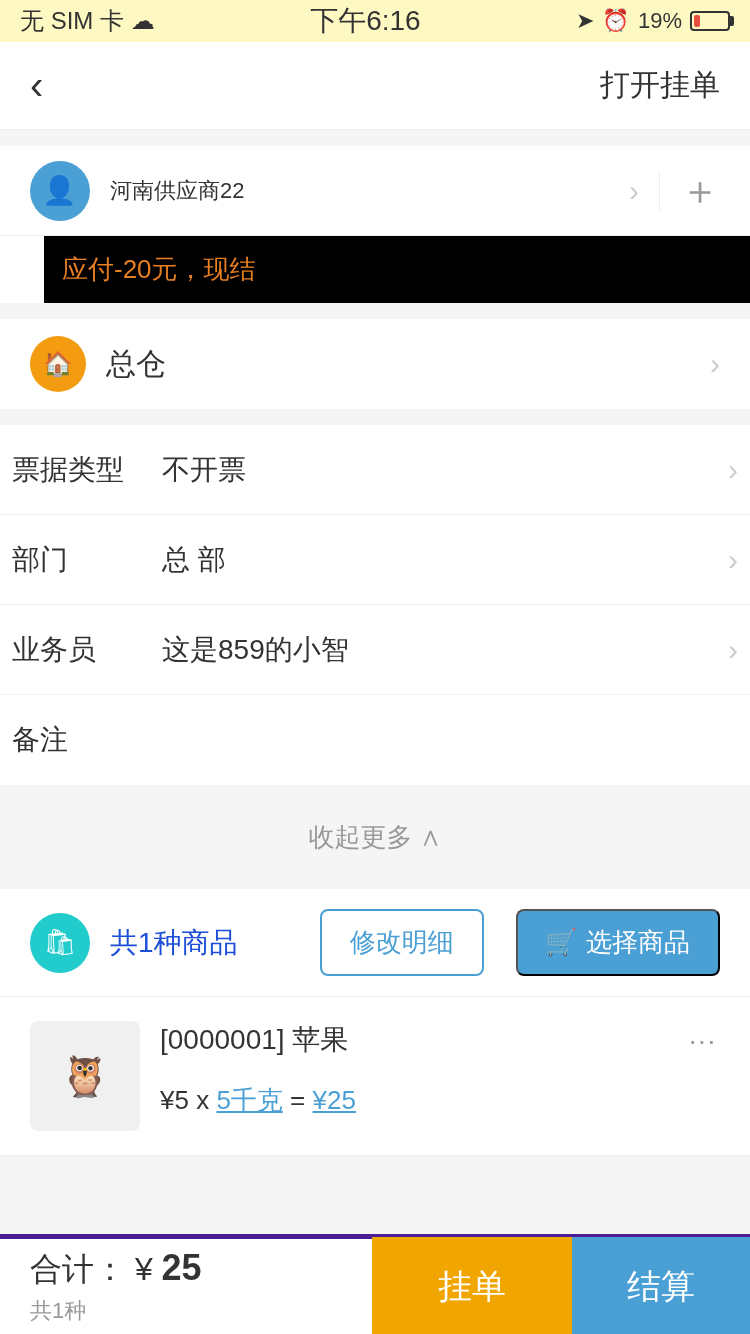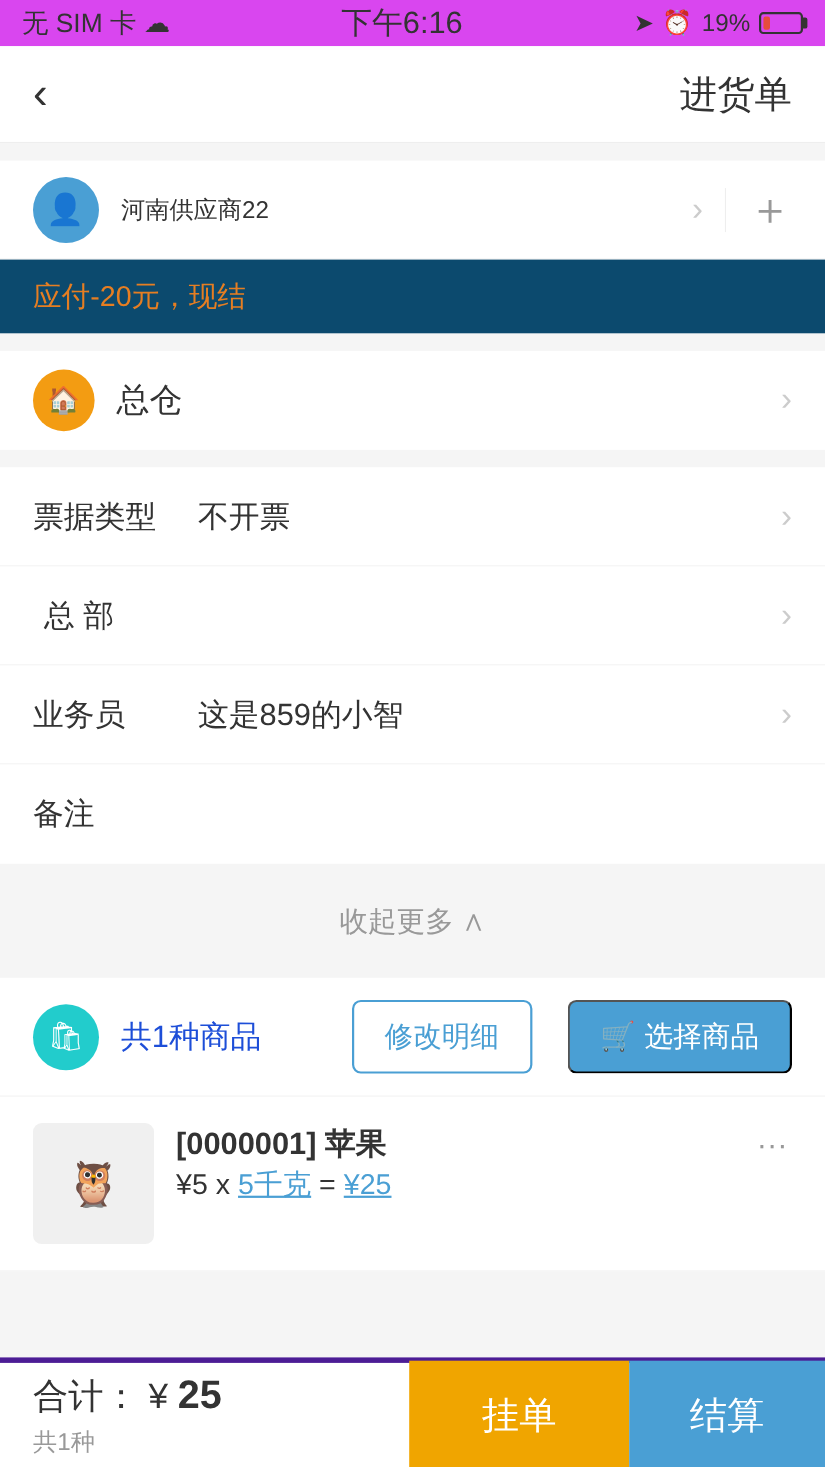--- a/index.html
+++ b/index.html
@@ -9,21 +9,21 @@
       background: #f5f5f5;
       width: 750px;
       min-height: 1334px;
       font-size: 28px;
       color: #333;
       overflow-x: hidden;
     }
 
     
     .status-bar {
-      background: #d946ef;
+      background: #fef9c3;
       height: 42px;
       display: flex;
       align-items: center;
       justify-content: space-between;
       padding: 0 20px;
       font-size: 24px;
       color: #333;
     }
     .status-left { display: flex; align-items: center; gap: 8px; }
     .status-center { font-weight: 500; font-size: 28px; }
@@ -67,31 +67,32 @@
       display: flex; align-items: center; justify-content: center;
       color: #fff; font-size: 28px; margin-right: 20px; flex-shrink: 0;
     }
     .supplier-name { flex: 1; font-size: 22px; color: #333; }
     .chevron-right { color: #ccc; font-size: 30px; }
     .divider-v { width: 1px; height: 40px; background: #eee; margin: 0 20px; }
     .add-btn { color: #999; font-size: 40px; cursor: pointer; }
 
     
     .alert-banner {
-      background: #0c4a6e;
-      padding: 16px 30px;
+      background: #000000;
+      padding: 16px 18px;
       font-size: 26px;
       color: #e67e22;
+      margin-left: 44px;
     }
 
     
     .form-row {
       display: flex;
       align-items: center;
-      padding: 0 30px;
+      padding: 0 12px;
       height: 90px;
       border-bottom: 1px solid #f0f0f0;
       background: #fff;
       cursor: pointer;
     }
     .form-row:last-child { border-bottom: none; }
     .form-label { font-size: 28px; color: #333; min-width: 140px; }
     .form-value { flex: 1; font-size: 28px; color: #333; padding-left: 10px; }
     .form-value.placeholder { color: #bbb; }
     .warehouse-row {
@@ -145,21 +146,21 @@
       padding: 24px 30px;
       border-bottom: 1px solid #f0f0f0;
     }
     .product-thumb {
       width: 110px; height: 110px; background: #f0f0f0;
       border-radius: 8px; margin-right: 20px; flex-shrink: 0;
       display: flex; align-items: center; justify-content: center;
     }
     .owl-icon { font-size: 40px; color: #aaa; }
     .product-info { flex: 1; }
-    .product-name { font-size: 28px; color: #333; margin-bottom: 0; font-weight: bold; }
+    .product-name { font-size: 28px; color: #333; margin-bottom: 24px; }
     .product-price { font-size: 26px; color: #333; }
     .product-price .price-highlight { color: #4a9fd4; text-decoration: underline; }
     .more-btn { color: #999; font-size: 28px; cursor: pointer; padding: 4px; }
 
     
     .bottom-bar {
       position: fixed;
       bottom: 0; left: 0; width: 750px;
       height: 100px;
       display: flex;
@@ -200,21 +201,21 @@
     <span>⏰</span>
     <span>19%</span>
     <div class="battery-icon">
       <div class="battery-fill"></div>
     </div>
   </div>
 </div>
 
 <div class="nav-bar">
   <span class="nav-back">‹</span>
-  <span class="nav-title">进货单</span>
+  <span class="nav-action">打开挂单</span>
 </div>
 
 <div class="separator"></div>
 
 <div class="section">
   <div class="supplier-row">
     <div class="supplier-avatar">
       <span>👤</span>
     </div>
     <span class="supplier-name">河南供应商22</span>
@@ -237,20 +238,21 @@
 
 <div class="section">
 
   <div class="form-row">
     <span class="form-label">票据类型</span>
     <span class="form-value">不开票</span>
     <span class="chevron-right">›</span>
   </div>
 
   <div class="form-row">
+    <span class="form-label">部门</span>
     <span class="form-value">总 部</span>
     <span class="chevron-right">›</span>
   </div>
 
   <div class="form-row">
     <span class="form-label">业务员</span>
     <span class="form-value">这是859的小智</span>
     <span class="chevron-right">›</span>
   </div>
 

